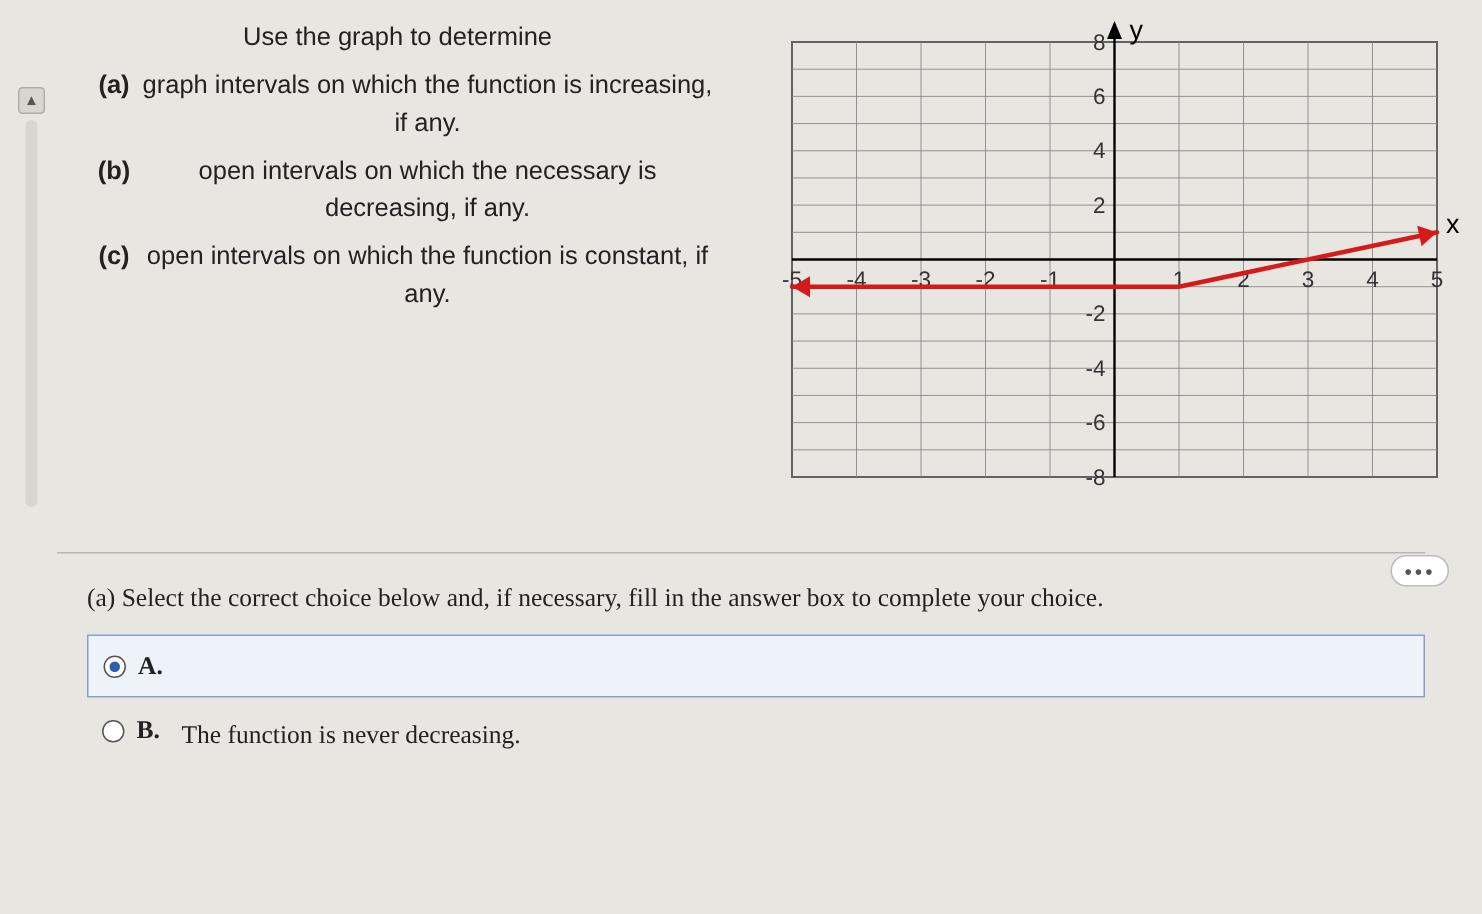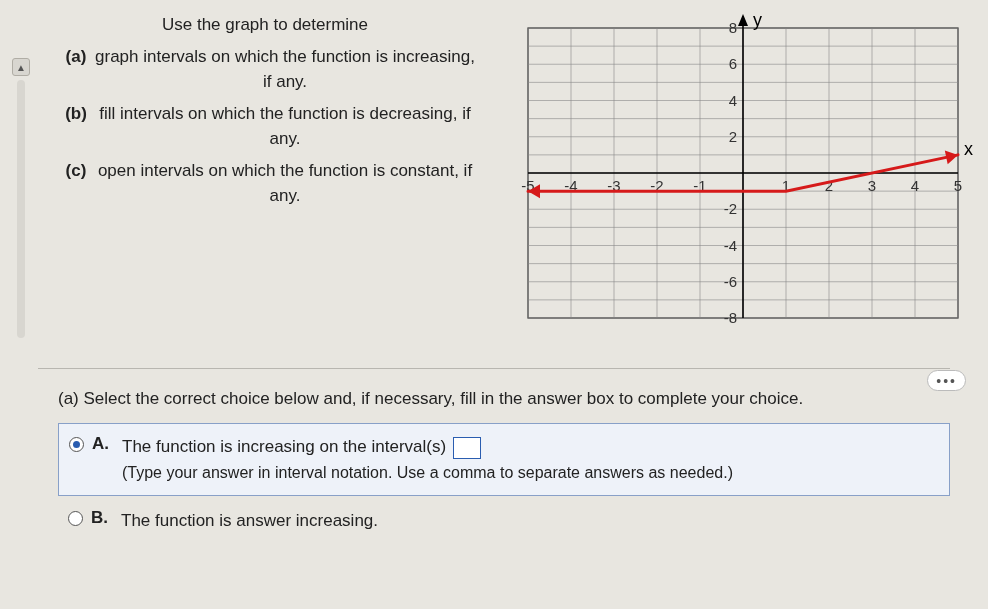--- a/index.html
+++ b/index.html
@@ -87,20 +87,21 @@
       align-items: center;
       justify-content: center;
       font-size: 14px;
       letter-spacing: 2px;
       color: #555;
       cursor: pointer;
     }
     .answer-section {
       padding: 14px 38px 0 58px;
       font-size: 17px;
+      font-family: Liberation Serif, serif;
     }
     .answer-prompt { margin-bottom: 14px; }
     .choice-box {
       border: 1px solid #88a0c8;
       background: #eef2f9;
       padding: 8px 10px 8px 10px;
       margin-bottom: 6px;
     }
     .choice-row {
       display: flex;
@@ -153,21 +154,21 @@
 
     <div class="question-text">
       <div class="prompt">Use the graph to determine</div>
       <div class="parts">
         <div class="part">
           <div class="part-label">(a)</div>
           <div class="part-body">graph intervals on which the function is increasing, if any.</div>
         </div>
         <div class="part">
           <div class="part-label">(b)</div>
-          <div class="part-body">fill intervals on which the function is decreasing, if any.</div>
+          <div class="part-body">open intervals on which the necessary is decreasing, if any.</div>
         </div>
         <div class="part">
           <div class="part-label">(c)</div>
           <div class="part-body">open intervals on which the function is constant, if any.</div>
         </div>
       </div>
     </div>
 
     <div class="graph-wrap">
       <svg class="graph" id="graph-svg" width="480" height="330">
@@ -234,28 +235,23 @@
 
   <hr class="divider">
 
   <div class="answer-section">
     <div class="answer-prompt">(a) Select the correct choice below and, if necessary, fill in the answer box to complete your choice.</div>
 
     <div class="choice-box">
       <div class="choice-row">
         <div class="radio checked"></div>
         <div class="choice-label">A.</div>
-        <div class="choice-text">
-          <span>The function is increasing on the interval(s)</span>
-          <span class="answer-input"></span><br>
-          <span class="hint">(Type your answer in interval notation. Use a comma to separate answers as needed.)</span>
-        </div>
       </div>
     </div>
 
     <div class="choice-row plain">
       <div class="radio"></div>
       <div class="choice-label">B.</div>
-      <div class="choice-text">The function is answer increasing.</div>
+      <div class="choice-text">The function is never decreasing.</div>
     </div>
   </div>
 
 </div>
 
 </body></html>

